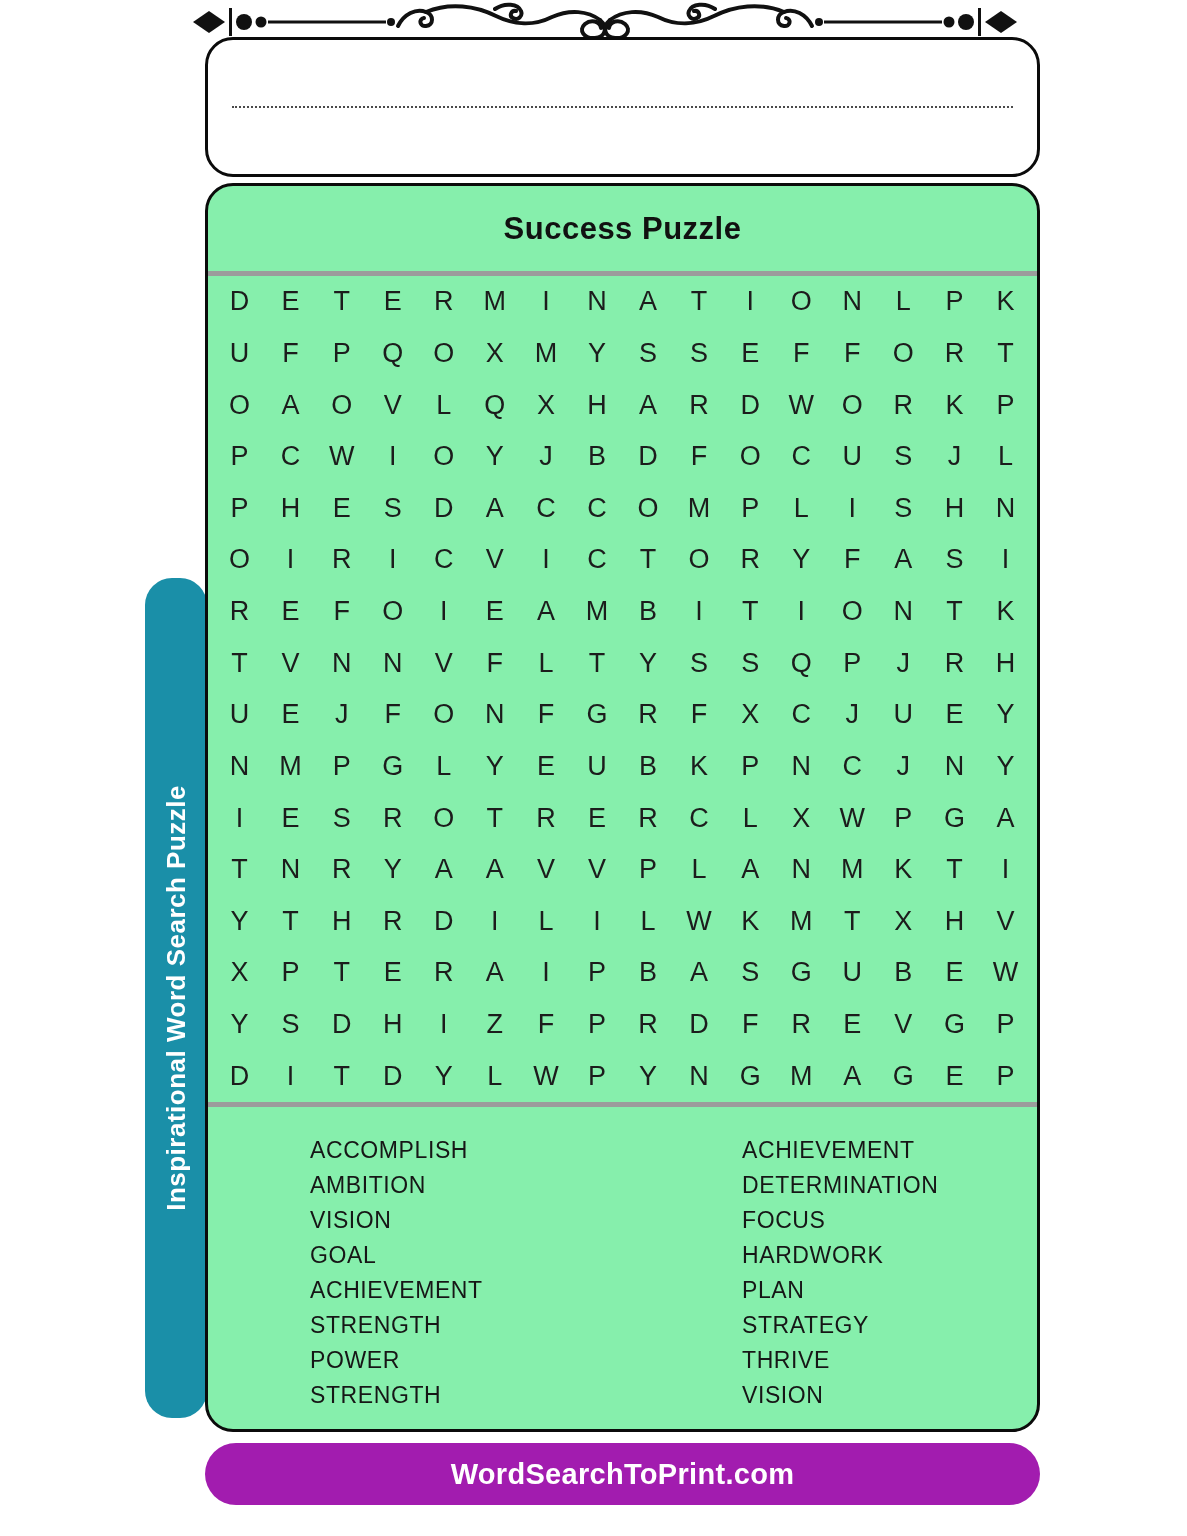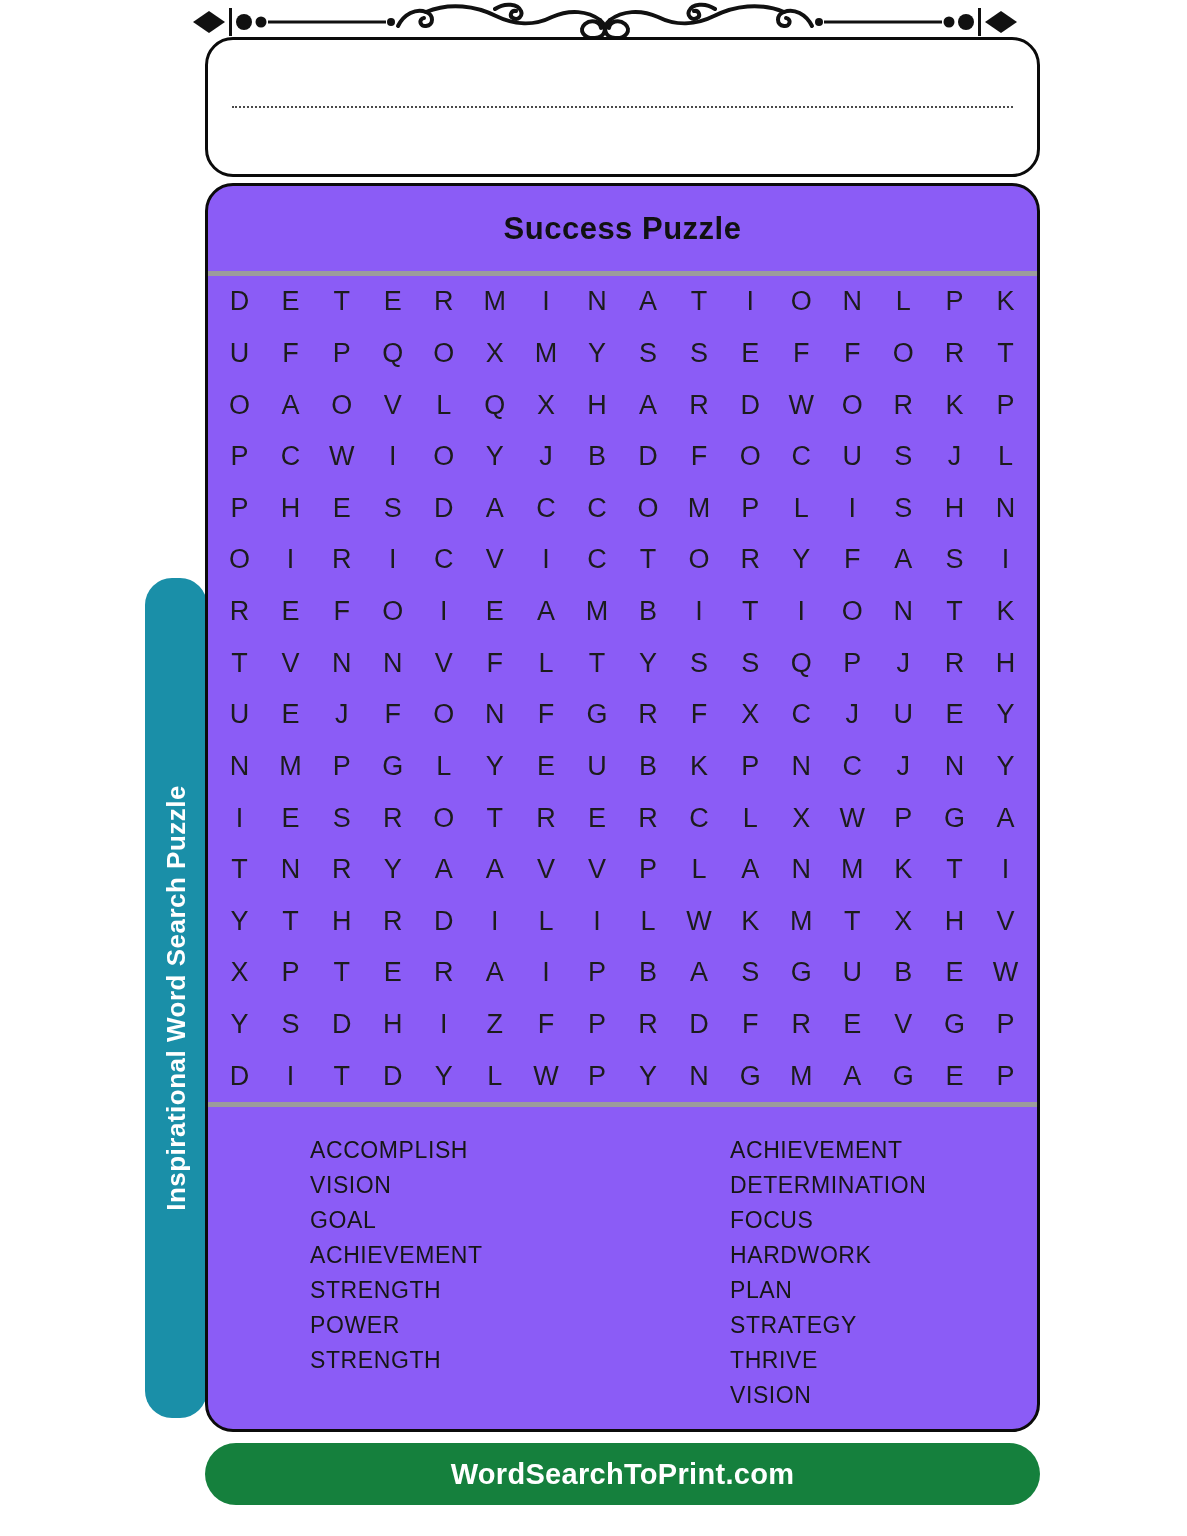--- a/index.html
+++ b/index.html
@@ -11,46 +11,46 @@
   .ornament { position:absolute; left:190px; top:2px; width:830px; height:40px; }
 
   
   .name-box { position:absolute; left:205px; top:37px; width:835px; height:140px;
               border:3px solid #0b0b0b; border-radius:28px; background:#fff; z-index:2; }
   .name-line { position:absolute; left:24px; right:24px; top:66px; height:0;
                border-top:2px dotted #4a4a4a; }
 
   
   .main-box { position:absolute; left:205px; top:183px; width:835px; height:1249px;
-              border:3px solid #0b0b0b; border-radius:28px; background:#8b5cf6; z-index:2;
+              border:3px solid #0b0b0b; border-radius:28px; background:#86efac; z-index:2;
               display:flex; flex-direction:column; overflow:hidden; }
   .title { height:85px; display:flex; align-items:center; justify-content:center;
            font-size:31px; font-weight:800; letter-spacing:0.5px; color:#111; }
   .divider { height:5px; background:#9c9c9c; width:100%; flex:none; }
   .grid { flex:none; height:826px; display:grid;
           grid-template-columns:repeat(16,1fr); grid-template-rows:repeat(16,1fr);
           padding:0 6px; }
   .cell { display:flex; align-items:center; justify-content:center;
           font-size:27px; font-weight:400; color:#1c1c1c; }
-  .words { flex:1; display:flex; padding:26px 0 0 102px; }
+  .words { flex:1; display:flex; padding:26px 0 0 102px;gap:12px; }
   .words ul { list-style:none; }
   .words li { font-size:23px; letter-spacing:0.6px; line-height:35px; color:#161616; }
   .col-left { width:420px; flex:none; }
 
   
   .side-tab { position:absolute; left:145px; top:578px; width:62px; height:840px;
               background:#1a8fa8; border-radius:27px; z-index:1;
               display:flex; align-items:center; justify-content:center; }
   .side-tab span { writing-mode:vertical-rl; transform:rotate(180deg);
                    color:#ffffff; font-weight:700; font-size:26px; letter-spacing:0.5px;
                    white-space:nowrap; }
 
   
   .footer { position:absolute; left:205px; top:1443px; width:835px; height:62px;
-            background:#15803d; border-radius:31px; z-index:2;
+            background:#a21caf; border-radius:31px; z-index:2;
             display:flex; align-items:center; justify-content:center; }
   .footer span { color:#ffffff; font-weight:700; font-size:29px; letter-spacing:0.3px; }
 </style>
 </head>
 <body>
 
 <div class="page">
 
   <svg class="ornament" viewBox="0 0 830 40" aria-hidden="true">
     <defs>
@@ -341,20 +341,21 @@
         <span class="cell">M</span>
         <span class="cell">A</span>
         <span class="cell">G</span>
         <span class="cell">E</span>
         <span class="cell">P</span>
       </div>
     <div class="divider"></div>
     <div class="words">
       <ul class="col-left">
           <li>ACCOMPLISH</li>
+          <li>AMBITION</li>
           <li>VISION</li>
           <li>GOAL</li>
           <li>ACHIEVEMENT</li>
           <li>STRENGTH</li>
           <li>POWER</li>
           <li>STRENGTH</li>
         </ul>
       <ul class="col-right">
           <li>ACHIEVEMENT</li>
           <li>DETERMINATION</li>

